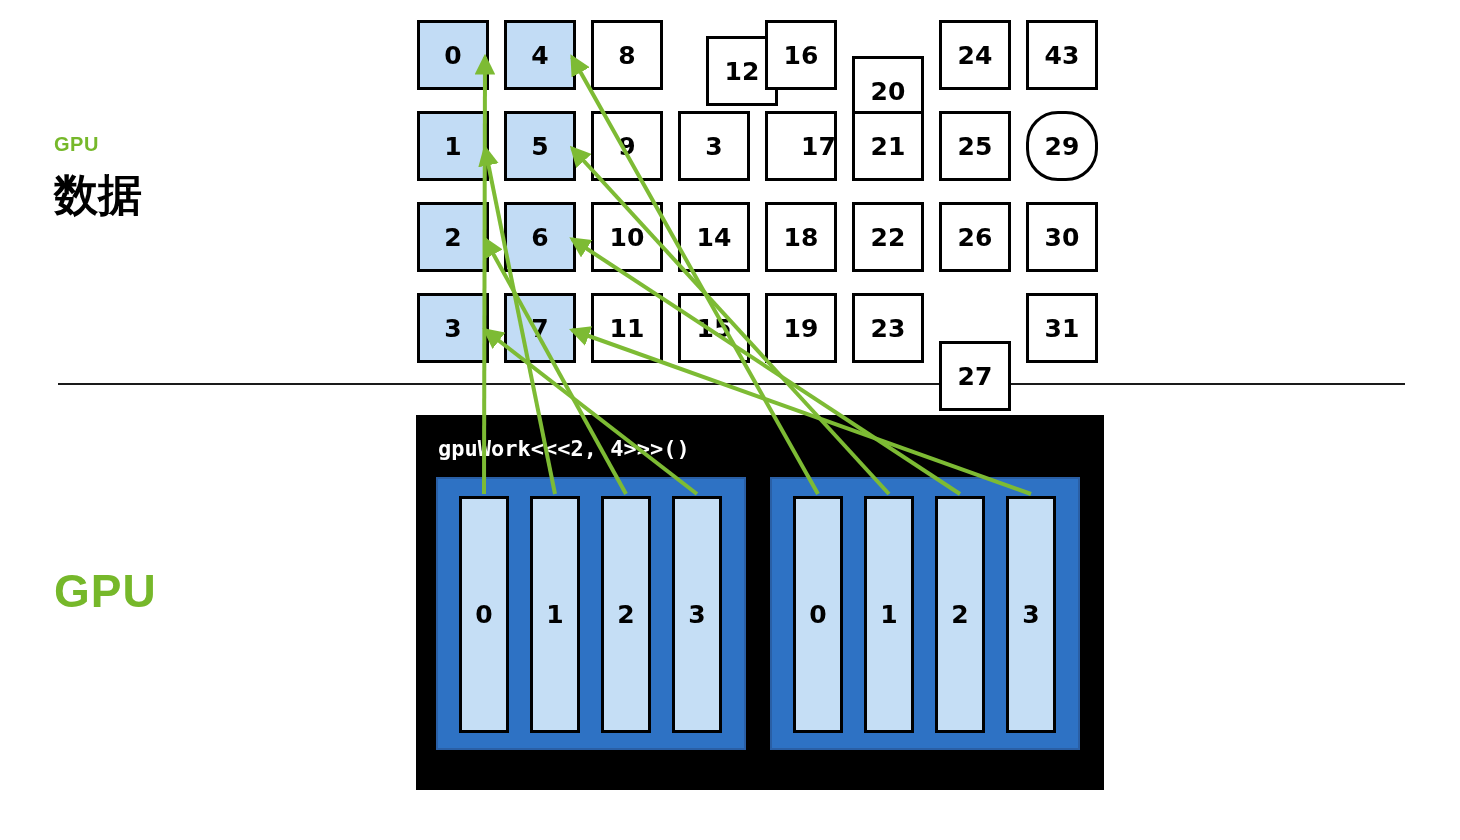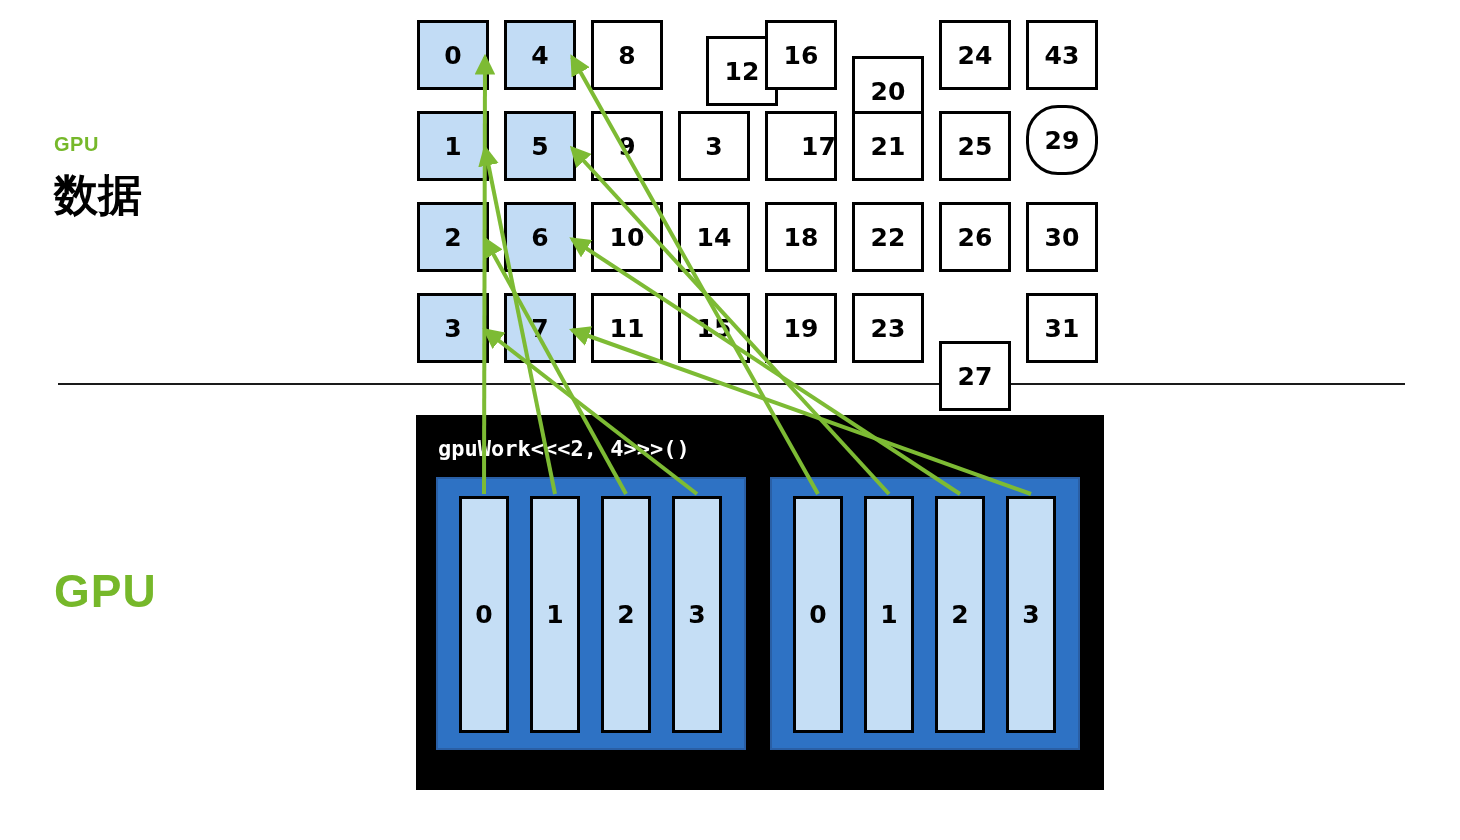--- a/index.html
+++ b/index.html
@@ -185,21 +185,21 @@
       <div class="mem-cell" style="left: 348px; top: 273px;">19</div>
       <div class="mem-cell" style="left: 435px; top: 12px; margin-top: 24px;">20</div>
       <div class="mem-cell" style="left: 435px; top: 91px;">21</div>
       <div class="mem-cell" style="left: 435px; top: 182px;">22</div>
       <div class="mem-cell" style="left: 435px; top: 273px;">23</div>
       <div class="mem-cell" style="left: 522px; top: 0px;">24</div>
       <div class="mem-cell" style="left: 522px; top: 91px; text-align: center;">25</div>
       <div class="mem-cell" style="left: 522px; top: 182px;">26</div>
       <div class="mem-cell" style="left: 522px; top: 273px; margin-top: 48px;">27</div>
       <div class="mem-cell" style="left: 609px; top: 0px;">43</div>
-      <div class="mem-cell" style="left: 609px; top: 85px; border-radius: 32px;">29</div>
+      <div class="mem-cell" style="left: 609px; top: 91px; border-radius: 32px;">29</div>
       <div class="mem-cell" style="left: 609px; top: 182px;">30</div>
       <div class="mem-cell" style="left: 609px; top: 273px;">31</div>
     </div>
 
   <div id="gpu-panel">
     <div id="kernel-label">gpuWork&lt;&lt;&lt;2, 4&gt;&gt;&gt;()</div>
     <div class="gpu-block" id="gpu-block-0">
         <div class="thread-bar" style="left: 21px;">0</div>
         <div class="thread-bar" style="left: 92px;">1</div>
         <div class="thread-bar" style="left: 163px;">2</div>

